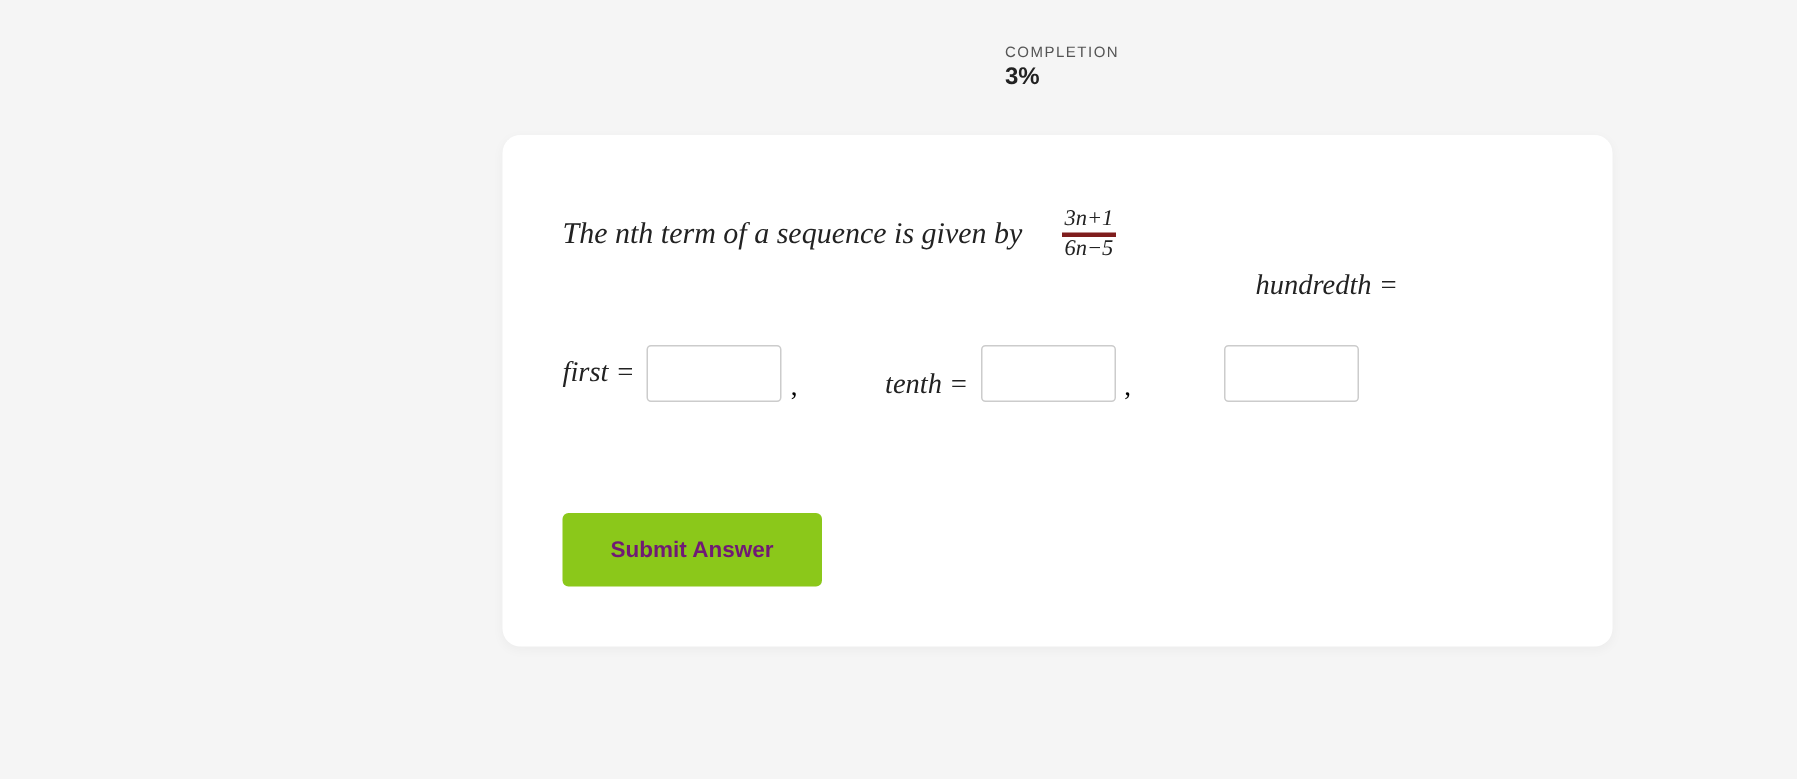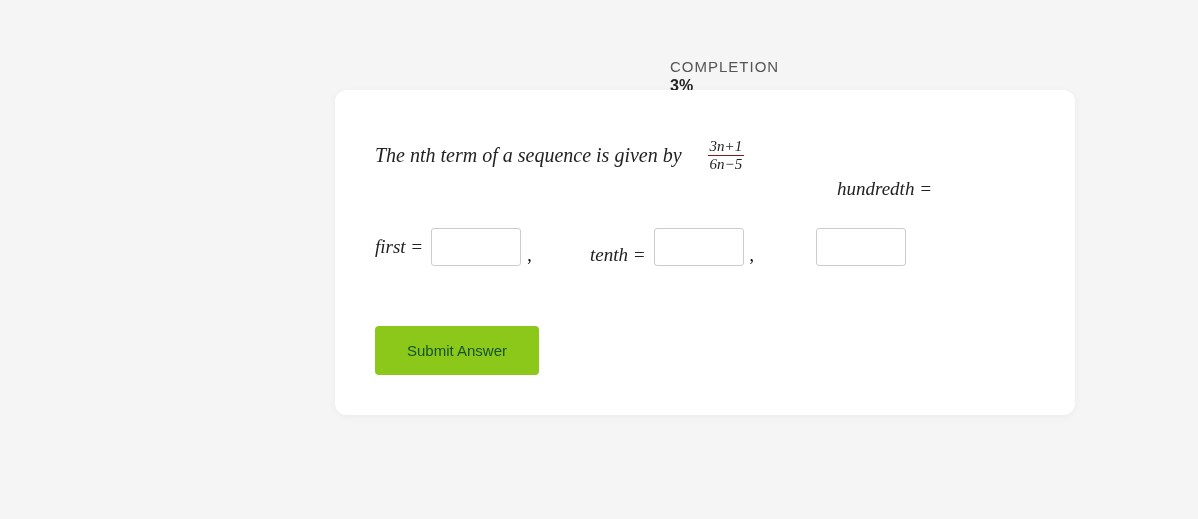--- a/index.html
+++ b/index.html
@@ -10,25 +10,24 @@
       height: 519px;
       position: relative;
     }
     .completion-header {
       position: absolute;
       left: 670px;
       top: 30px;
       font-family: Arial, Helvetica, sans-serif;
     }
     .completion-label {
-      font-size: 15px;
+      font-size: 10px;
       letter-spacing: 1px;
       color: #555;
       font-weight: 400;
-      margin-top: 28px;
     }
     .completion-value {
       font-size: 16px;
       color: #222;
       font-weight: 600;
       margin-top: 2px;
     }
     .card {
       position: absolute;
       left: 335px;
@@ -56,21 +55,21 @@
     .fraction {
       display: inline-flex;
       flex-direction: column;
       align-items: center;
       font-style: italic;
       font-size: 15px;
       vertical-align: middle;
       margin-left: 4px;
     }
     .fraction .num {
-      border-bottom: 1px solid #7f1d1d;
+      border-bottom: 3px solid #7f1d1d;
       padding: 0 2px;
       line-height: 1.1;
     }
     .fraction .den {
       padding: 0 2px;
       line-height: 1.1;
     }
     .answers-row {
       margin-top: 38px;
       position: relative;
@@ -106,27 +105,27 @@
       font-size: 18px;
       margin-left: 6px;
       margin-right: 6px;
       align-self: flex-end;
       padding-bottom: 0px;
     }
     .first-wrap { left: 0; top: 18px; }
     .tenth-wrap { left: 215px; top: 18px; align-items: flex-end; }
     .hundredth-input-wrap { left: 441px; top: 18px; }
     .submit-btn {
-      margin-top: 26px;
+      margin-top: 40px;
       background: #8bc81a;
-      color: #14532d;
+      color: #701a75;
       border: none;
       padding: 16px 32px;
       font-size: 15px;
-      font-weight: 400;
+      font-weight: 700;
       border-radius: 4px;
       cursor: pointer;
       font-family: Arial, Helvetica, sans-serif;
     }
   </style>
 </head>
 <body>
 
 <div class="completion-header">
   <div class="completion-label">COMPLETION</div>

